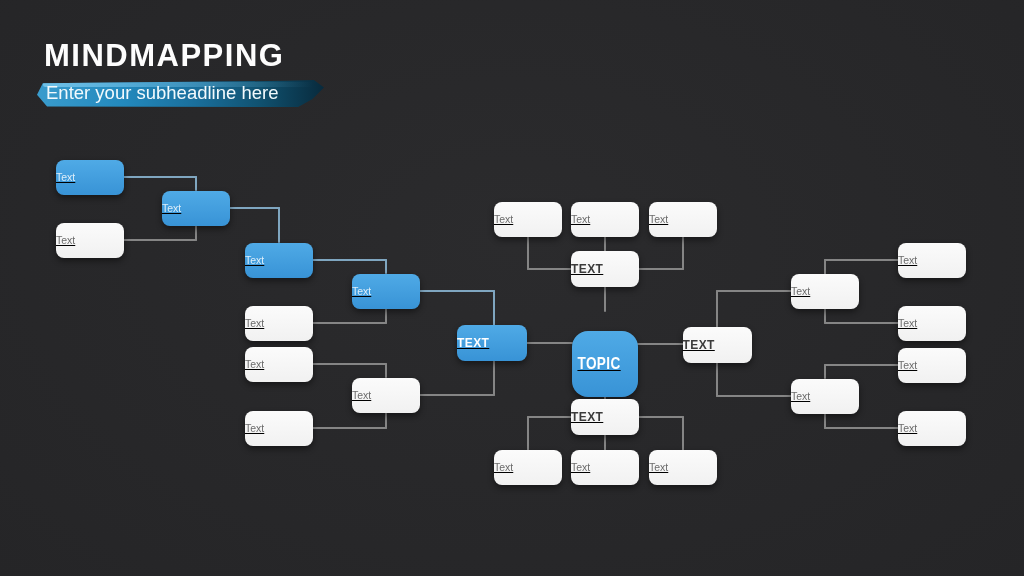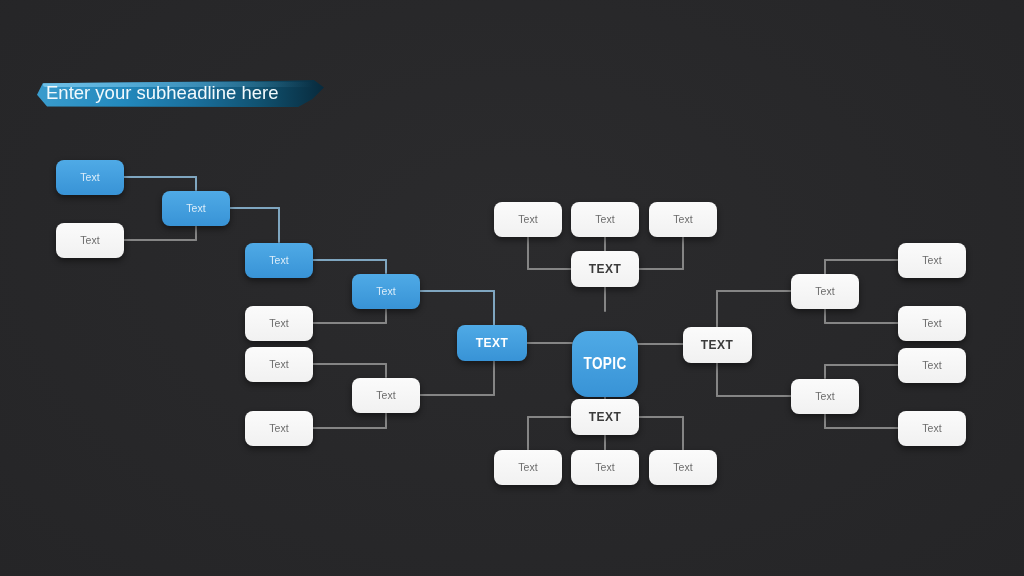--- a/index.html
+++ b/index.html
@@ -22,36 +22,37 @@
     background:linear-gradient(90deg,rgba(130,205,240,.75),rgba(130,205,240,0));
     border-radius:3px;pointer-events:none;
   }
   .banner .sub{
     position:absolute;left:9px;top:0;line-height:26px;
     font-size:18.5px;color:#f2fafd;white-space:nowrap;
   }
   .diagram{position:absolute;left:0;top:0;width:1024px;height:576px;}
   .seg{position:absolute;border-radius:1px;}
   .node{
-    position:absolute;display:flex;align-items:center;justify-content:center;
-    border-radius:8px;box-shadow:0 3px 6px rgba(0,0,0,.45);
+    position:absolute;display:flex;align-items:center;justify-content:flex-start;
+    border-radius:8px;box-shadow:0 3px 6px rgba(0,0,0,.45);text-decoration:underline;
   }
   .node.white, .node.whiteBold{background:linear-gradient(180deg,#fbfbfb 0%,#f1f1f1 100%);}
   .node.white .lbl{color:#6c6c6c;font-size:10.5px;}
   .node.whiteBold .lbl{color:#3b3b3b;font-size:12px;font-weight:bold;letter-spacing:.4px;}
   .node.blue, .node.blueBold, .node.topic{background:linear-gradient(180deg,#4faae6 0%,#3893d6 100%);}
   .node.blue .lbl{color:#dcedf9;font-size:10.5px;}
   .node.blueBold .lbl{color:#ffffff;font-size:12px;font-weight:bold;letter-spacing:.4px;}
   .node.topic{border-radius:16px;margin-top:20px;}
   .node.topic .lbl{color:#ffffff;font-size:17px;font-weight:bold;transform:scaleX(.8);letter-spacing:.5px;}
 </style>
 </head>
 <body>
 
 <div class="slide">
+  <h1 class="title">MINDMAPPING</h1>
   <div class="banner">
     <div class="banner-hl"></div>
     <span class="sub">Enter your subheadline here</span>
   </div>
   <div id="diagram" class="diagram">
       <div class="seg" style="left: 123px; top: 176px; width: 74px; height: 2px; background: rgb(127, 166, 192);"></div>
       <div class="seg" style="left: 195px; top: 176px; width: 2px; height: 15px; background: rgb(127, 166, 192);"></div>
       <div class="seg" style="left: 229px; top: 207px; width: 51px; height: 2px; background: rgb(127, 166, 192);"></div>
       <div class="seg" style="left: 278px; top: 207px; width: 2px; height: 36px; background: rgb(127, 166, 192);"></div>
       <div class="seg" style="left: 312px; top: 259px; width: 75px; height: 2px; background: rgb(127, 166, 192);"></div>

